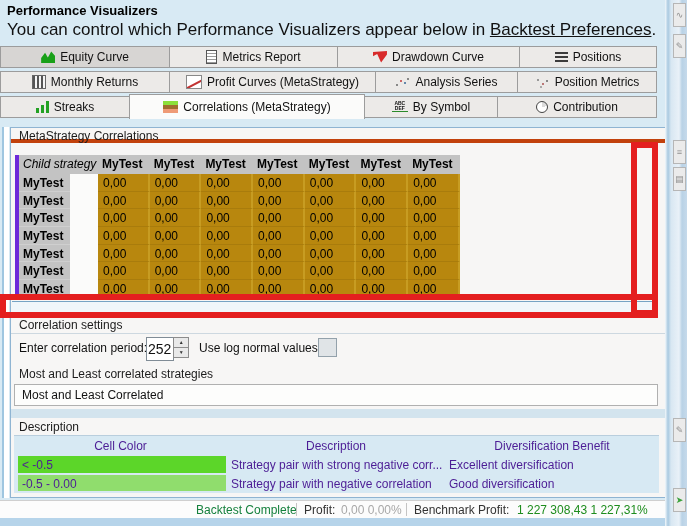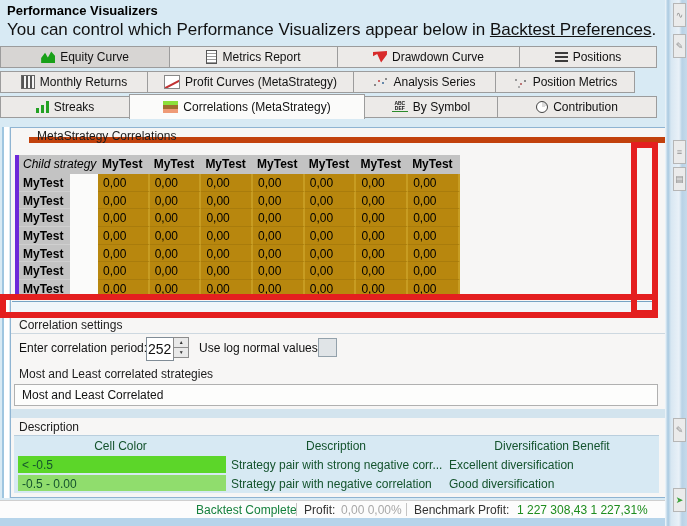--- a/index.html
+++ b/index.html
@@ -48,21 +48,21 @@
   .ic-contribution{width:12px;height:12px;border:1px solid #444;border-radius:50%;background:conic-gradient(#dcdcdc 0 22%,#fff 22% 100%);box-sizing:border-box;}
 
   
   .left-gutter{position:absolute;left:0;top:127px;width:10px;height:371px;
     background:linear-gradient(to right,#d8eaf4 0 2px,#9fc6e0 2px 4px,#ffffff 4px 9px,#d8eaf4 9px 10px);}
 
   
   .panel{position:absolute;left:10px;top:127px;width:662px;height:371px;background:#f7f6f5;
     border:1px solid #8fb4d2;box-sizing:border-box;}
   .sect{position:absolute;left:0;width:659px;height:15px;padding:1px 0 2px 8px;font-size:12px;color:#1c1c1c;box-sizing:border-box;}
-  .s1{top:0;border-bottom:6px solid #c2410c;height:15px;margin-left:18px;}
+  .s1{top:0;border-bottom:4px solid #c2410c;height:15px;}
   .s2{top:189px;border-bottom:1px solid #cdd8e0;height:17px;}
   .s3{top:238px;}
   .s4{top:291px;}
 
   
   .corr-table{position:absolute;left:4px;top:27px;display:grid;
     grid-template-columns:51px 28px repeat(7,51.7px);
     grid-template-rows:19px repeat(7,17.7px);
     font-size:12px;border-left:4px solid #6d28d9;}
   .corr-table .ch{background:#c3c3c3;font-weight:bold;padding:2px 0 0 4px;white-space:nowrap;overflow:hidden;}
@@ -83,21 +83,21 @@
   .sb{flex:1;background:#e9e9e9;border:1px solid #8c8c8c;font-size:5px;line-height:9px;text-align:center;color:#333;cursor:pointer;}
   .sb.dn{margin-top:-1px;}
   .chk{position:absolute;left:299px;top:1px;width:17px;height:17px;background:#e0e4e7;border:1px solid #93a1ab;cursor:pointer;}
 
   .mlbox{position:absolute;left:3px;top:256px;width:644px;height:22px;background:#fdfdfc;border:1px solid #b0b0b0;
     box-sizing:border-box;font-size:12px;color:#111;padding:3px 0 0 7px;}
   .bluegap{position:absolute;left:0;top:281px;width:660px;height:9px;background:#d3e4ee;}
 
   
   .desc-table{position:absolute;left:3px;top:307px;width:645px;height:57px;background:#d7e9f3;border-top:1px solid #b9cedd;
-    display:grid;grid-template-columns:213px 218px 214px;grid-template-rows:19px 18.5px 18.5px;font-size:12px;color:#14532d;}
+    display:grid;grid-template-columns:213px 218px 214px;grid-template-rows:19px 18.5px 18.5px;font-size:12px;color:#4c1d95;}
   .desc-table .dh{text-align:center;padding-top:3px;}
   .desc-table .dc{padding:3px 0 0 4px;white-space:nowrap;overflow:hidden;}
   .desc-table .colorcell{margin:1px 1px 1px 4px;padding:2px 0 0 4px;}
 
   
   .red-rect{position:absolute;border:6px solid #e41f1f;box-sizing:border-box;z-index:50;}
   .red-v{left:631px;top:142px;width:27px;height:174px;}
   .red-h{left:0;top:294px;width:658px;height:24px;}
 
   
@@ -139,21 +139,21 @@
       <div class="tab" style="width: 183px;">
         <span class="ic ic-drawdown-curve"></span>
         <span class="tlabel">Drawdown Curve</span>
       </div>
       <div class="tab" style="width: 138px;">
         <span class="ic ic-positions"></span>
         <span class="tlabel">Positions</span>
       </div>
     </div>
   <div class="tab-row" style="top:71px;">
-      <div class="tab" style="width: 148px;">
+      <div class="tab" style="width: 170px;">
         <span class="ic ic-monthly-returns"></span>
         <span class="tlabel">Monthly Returns</span>
       </div>
       <div class="tab" style="width: 207px;">
         <span class="ic ic-profit-curves"></span>
         <span class="tlabel">Profit Curves (MetaStrategy)</span>
       </div>
       <div class="tab" style="width: 143px;">
         <span class="ic ic-analysis-series"></span>
         <span class="tlabel">Analysis Series</span>

